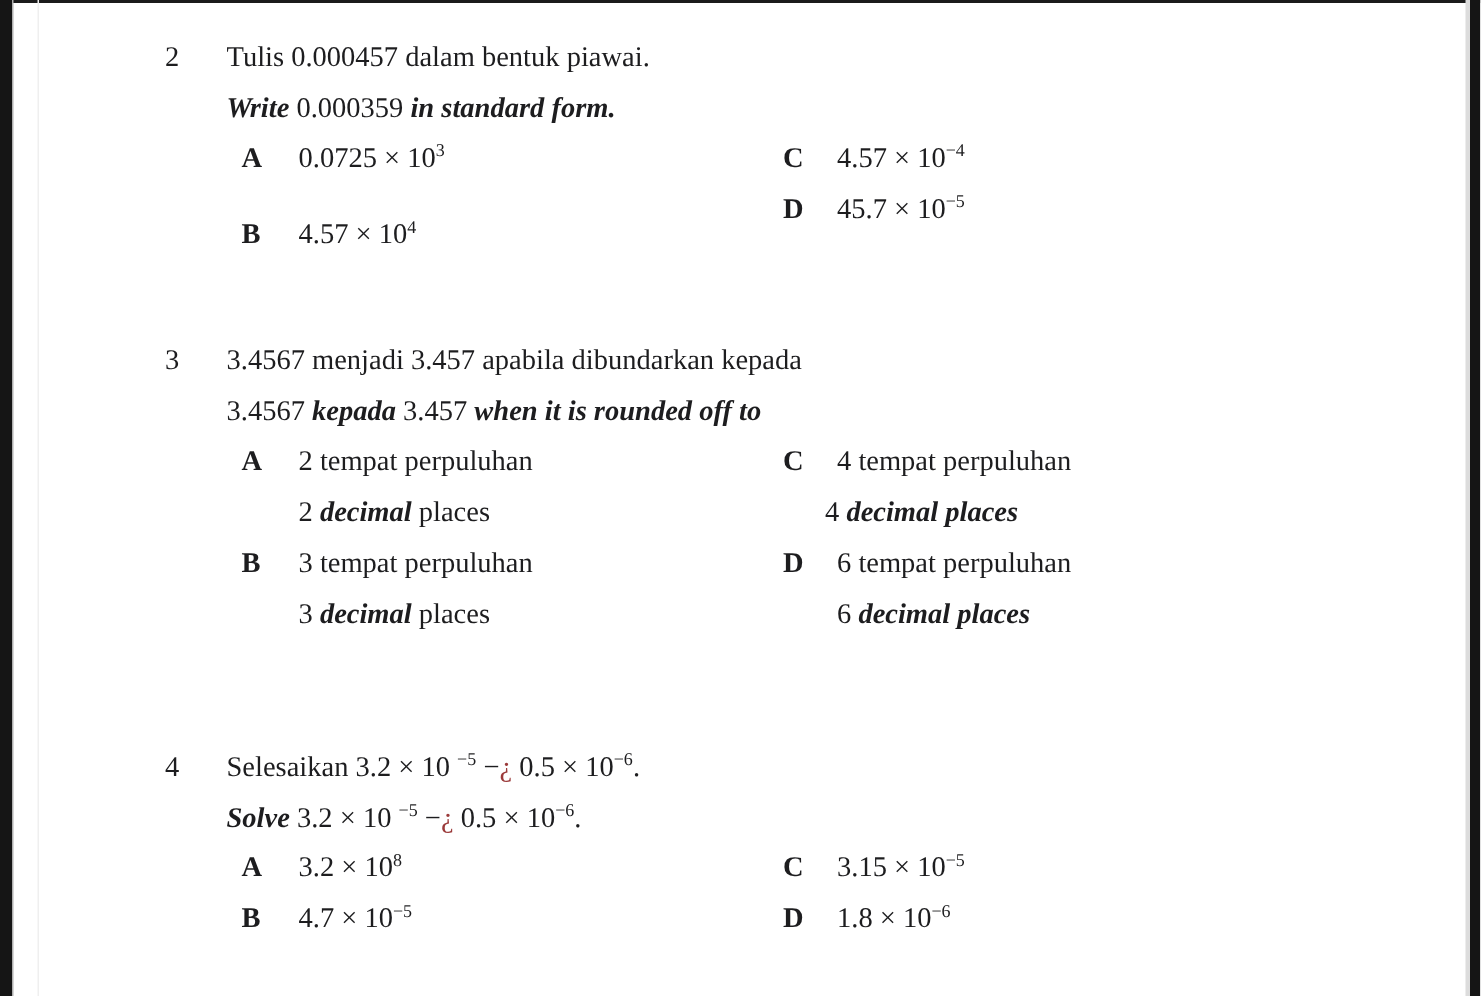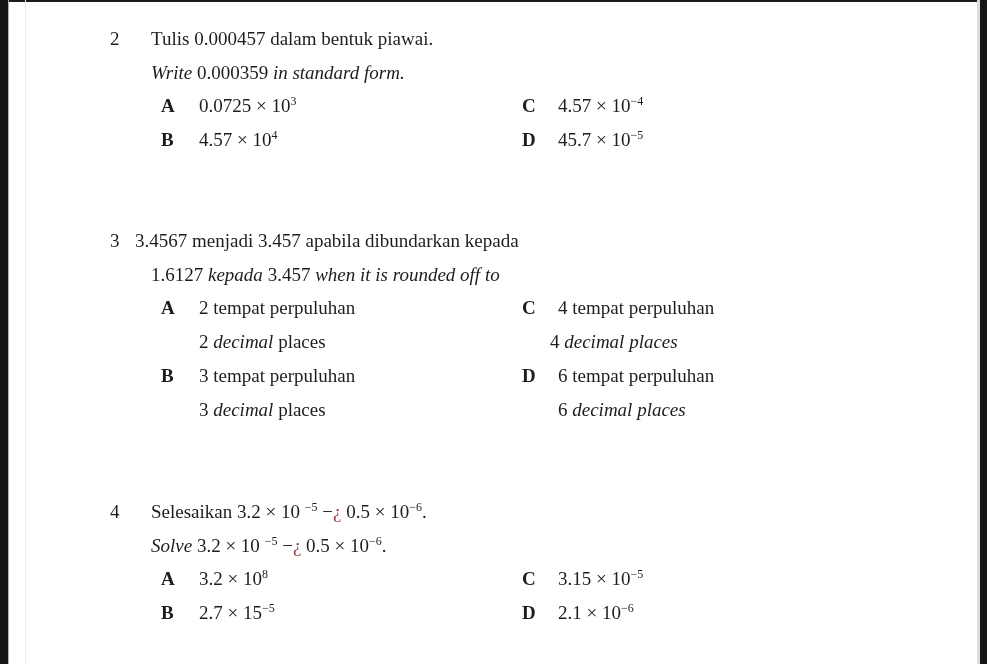--- a/index.html
+++ b/index.html
@@ -47,21 +47,21 @@
     line-height: 22px;
   }
   .letter {
     display: inline-block;
     width: 38px;
     font-weight: 700;
   }
   .letter.rcol {
     width: 36px;
   }
-  .it { font-style: italic; }
+  .it { font-style: italic; font-weight: bold; }
   .sup {
     font-size: 12px;
     position: relative;
     top: -7px;
   }
   .red { color: #9b3a3a; }
 </style>
 </head>
 <body>
 
@@ -73,47 +73,47 @@
   <div class="edge-shadow-left"></div>
   <div class="edge-shadow-right"></div>
   <div class="edge-bar-right"></div>
 
   <section>
     <div class="line" style="left:110px; top:28px">2</div>
     <div class="line" style="left:151px; top:28px">Tulis 0.000457 dalam bentuk piawai.</div>
     <div class="line" style="left:151px; top:62px"><span class="it">Write </span><span>0.000359</span><span class="it"> in standard form.</span></div>
 
     <div class="line" style="left:161px; top:95px"><span class="letter">A</span><span>0.0725 × 10</span><span class="sup">3</span></div>
-    <div class="line" style="left:161px; top:129px"><span class="letter">B</span><span>4.57 × 10</span><span class="sup">4</span></div>
+    <div class="line" style="left:161px; top:146px"><span class="letter">B</span><span>4.57 × 10</span><span class="sup">4</span></div>
     <div class="line" style="left:522px; top:95px"><span class="letter rcol">C</span><span>4.57 × 10</span><span class="sup">−4</span></div>
     <div class="line" style="left:522px; top:129px"><span class="letter rcol">D</span><span>45.7 × 10</span><span class="sup">−5</span></div>
   </section>
 
   <section>
     <div class="line" style="left:110px; top:230px">3</div>
-    <div class="line" style="left:135px; top:230px">3.4567 menjadi 3.457 apabila dibundarkan kepada</div>
-    <div class="line" style="left:151px; top:264px"><span>1.6127 </span><span class="it">kepada </span><span>3.457 </span><span class="it">when it is rounded off to</span></div>
+    <div class="line" style="left:151px; top:230px">3.4567 menjadi 3.457 apabila dibundarkan kepada</div>
+    <div class="line" style="left:151px; top:264px"><span>3.4567 </span><span class="it">kepada </span><span>3.457 </span><span class="it">when it is rounded off to</span></div>
 
     <div class="line" style="left:161px; top:297px"><span class="letter">A</span><span>2 tempat perpuluhan</span></div>
     <div class="line" style="left:199px; top:331px"><span>2 </span><span class="it">decimal</span><span> places</span></div>
 
     <div class="line" style="left:161px; top:365px"><span class="letter">B</span><span>3 tempat perpuluhan</span></div>
     <div class="line" style="left:199px; top:399px"><span>3 </span><span class="it">decimal</span><span> places</span></div>
 
     <div class="line" style="left:522px; top:297px"><span class="letter rcol">C</span><span>4 tempat perpuluhan</span></div>
     <div class="line" style="left:550px; top:331px"><span>4 </span><span class="it">decimal places</span></div>
 
     <div class="line" style="left:522px; top:365px"><span class="letter rcol">D</span><span>6 tempat perpuluhan</span></div>
     <div class="line" style="left:558px; top:399px"><span>6 </span><span class="it">decimal places</span></div>
   </section>
 
   <section>
     <div class="line" style="left:110px; top:501px">4</div>
     <div class="line" style="left:151px; top:501px"><span>Selesaikan </span><span>3.2 × 10 </span><span class="sup">−5</span><span> −</span><span class="red">¿</span><span> 0.5 × 10</span><span class="sup">−6</span><span>.</span></div>
     <div class="line" style="left:151px; top:535px"><span class="it">Solve </span><span>3.2 × 10 </span><span class="sup">−5</span><span> −</span><span class="red">¿</span><span> 0.5 × 10</span><span class="sup">−6</span><span>.</span></div>
 
     <div class="line" style="left:161px; top:568px"><span class="letter">A</span><span>3.2 × 10</span><span class="sup">8</span></div>
-    <div class="line" style="left:161px; top:602px"><span class="letter">B</span><span>2.7 × 15</span><span class="sup">−5</span></div>
+    <div class="line" style="left:161px; top:602px"><span class="letter">B</span><span>4.7 × 10</span><span class="sup">−5</span></div>
     <div class="line" style="left:522px; top:568px"><span class="letter rcol">C</span><span>3.15 × 10</span><span class="sup">−5</span></div>
-    <div class="line" style="left:522px; top:602px"><span class="letter rcol">D</span><span>2.1 × 10</span><span class="sup">−6</span></div>
+    <div class="line" style="left:522px; top:602px"><span class="letter rcol">D</span><span>1.8 × 10</span><span class="sup">−6</span></div>
   </section>
 
 </div>
 
 </body></html>

